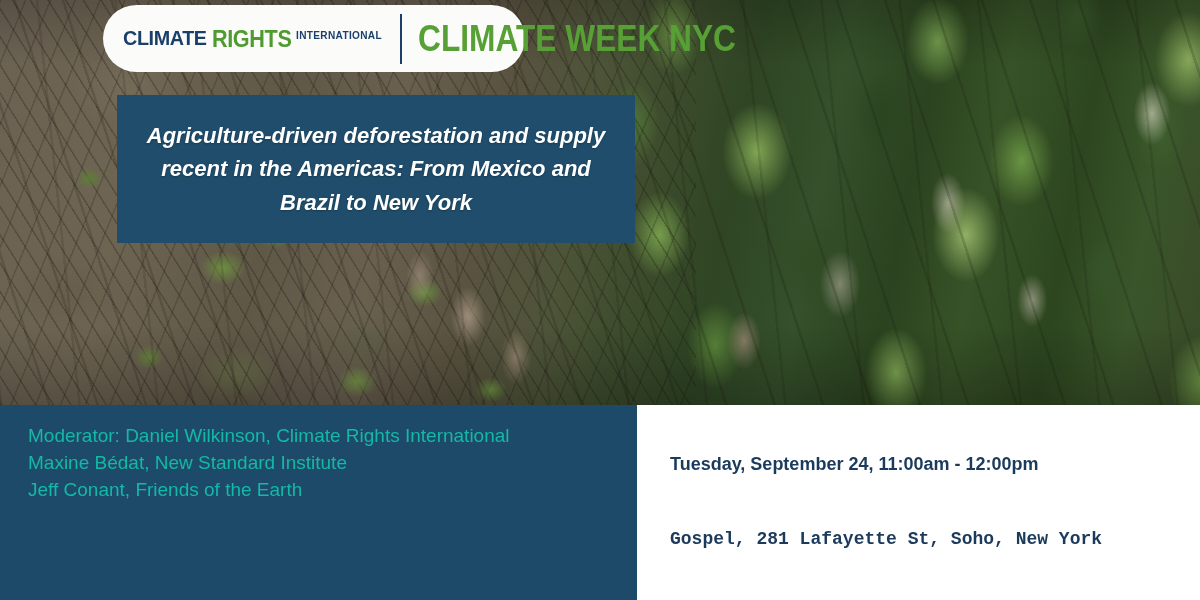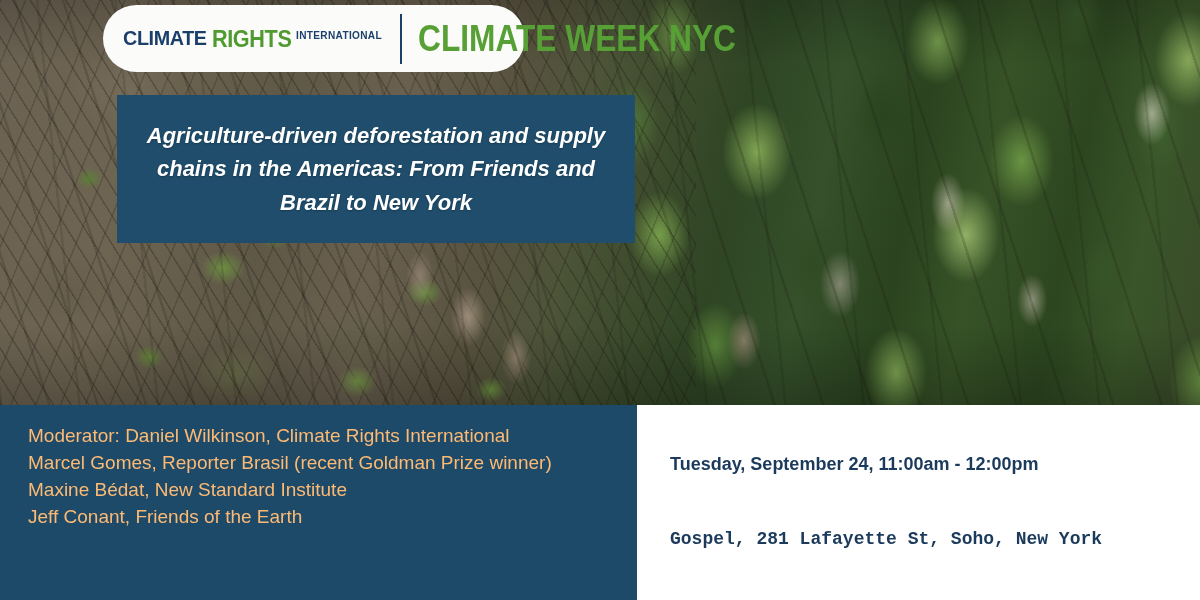--- a/index.html
+++ b/index.html
@@ -262,21 +262,21 @@
     flex: none;
   }
   .speakers-heading {
     color: #ffffff;
     font-size: 19px;
     font-weight: 700;
     line-height: 1.35;
     margin-bottom: 2px;
   }
   .speaker-line {
-    color: #fdba74;
+    color: #14b8a6;
     font-size: 19px;
     font-weight: 400;
     line-height: 1.42;
     white-space: pre-wrap;
   }
   .details-panel {
     flex: 1;
     height: 195px;
     background: #ffffff;
     box-sizing: border-box;
@@ -312,28 +312,27 @@
     <div class="cri-mark">
       <span class="cri-climate">CLIMATE</span>
       <span class="cri-rights">RIGHTS</span>
       <span class="cri-intl">INTERNATIONAL</span>
     </div>
     <div class="logo-divider"></div>
     <div class="cw-title">CLIMATE WEEK NYC</div>
   </div>
 
   <div class="headline-panel">
-    <div class="headline-text">Agriculture-driven deforestation and supply chains in the Americas: From Friends and Brazil to New York</div>
+    <div class="headline-text">Agriculture-driven deforestation and supply recent in the Americas: From Mexico and Brazil to New York</div>
   </div>
 
   <div class="bottom-bar">
 
     <div class="speakers-panel">
       <div class="speaker-line">Moderator: Daniel Wilkinson, Climate Rights International</div>
-      <div class="speaker-line">Marcel Gomes, Reporter Brasil (recent Goldman Prize winner)</div>
       <div class="speaker-line">Maxine Bédat, New Standard Institute</div>
       <div class="speaker-line">Jeff Conant, Friends of the Earth</div>
     </div>
 
     <div class="details-panel">
       <div class="detail-line">Tuesday, September 24, 11:00am - 12:00pm</div>
       <div class="detail-line second">Gospel, 281 Lafayette St, Soho, New York</div>
     </div>
 
   </div>

